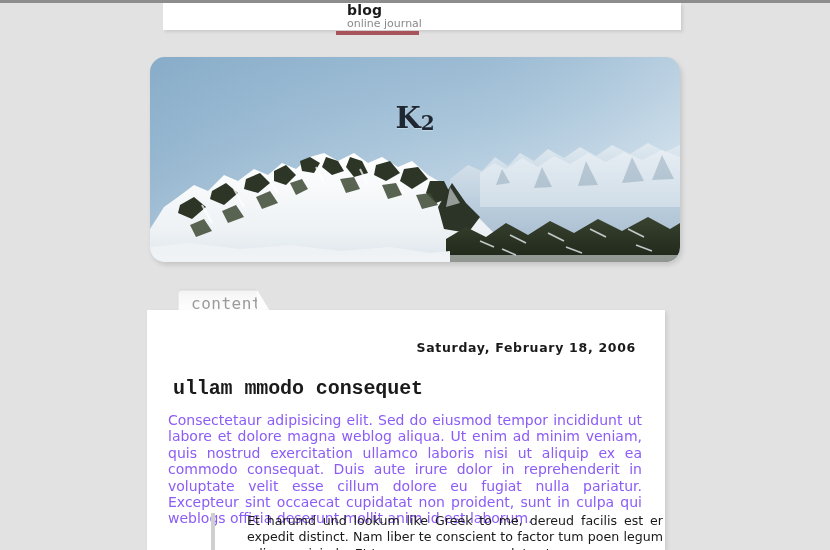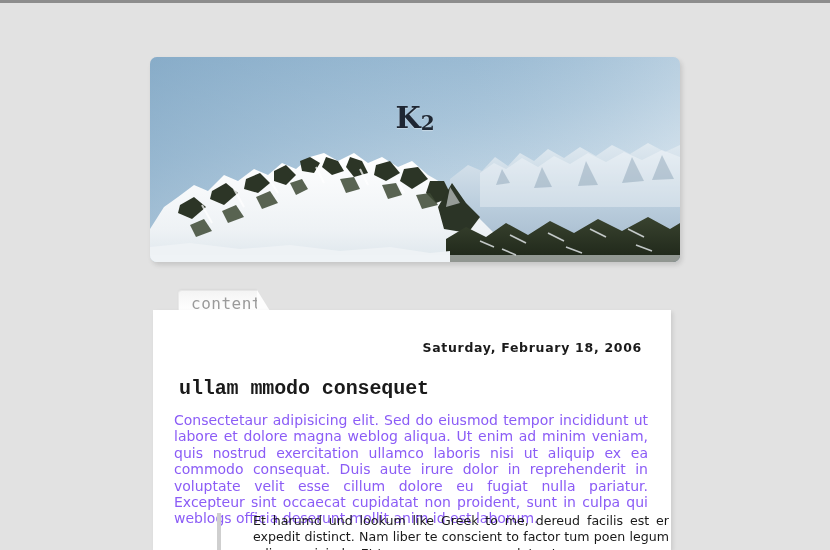--- a/index.html
+++ b/index.html
@@ -67,21 +67,21 @@
     height: 4px;
     background: #a8525a;
   }
   
   .banner {
     position: absolute;
     left: 150px;
     top: 57px;
     width: 530px;
     height: 205px;
-    border-radius: 7px;
+    border-radius: 15px;
     overflow: hidden;
     box-shadow: 2px 3px 5px rgba(0,0,0,0.13);
   }
   .banner svg { display: block; }
   .banner-title {
     position: absolute;
     left: 0;
     top: 44px;
     width: 530px;
     text-align: center;
@@ -125,21 +125,21 @@
     left: 12px;
     top: 3px;
     font-family: "DejaVu Sans Mono", monospace;
     font-size: 16px;
     color: #9a9a9a;
     letter-spacing: 0.5px;
   }
   
   .content-panel {
     position: absolute;
-    left: 153px;
+    left: 147px;
     top: 310px;
     width: 518px;
     height: 240px;
     background: #ffffff;
     box-shadow: 2px 2px 4px rgba(0,0,0,0.10);
     overflow: hidden;
   }
   .post-date {
     position: absolute;
     right: 29px;
@@ -186,20 +186,25 @@
     box-sizing: border-box;
   }
 </style>
 </head>
 <body>
 
 <div class="page">
 
   <div class="top-rule"></div>
 
+  <div class="header-block">
+    <div class="site-title">blog</div>
+    <div class="site-sub">online journal</div>
+    <div class="title-underline"></div>
+  </div>
 
   <div class="banner">
     <svg width="530" height="205" viewBox="0 0 530 205">
       <defs>
         <linearGradient id="sky" x1="0" y1="0" x2="0.35" y2="1">
           <stop offset="0%" stop-color="#8fb2cd"></stop>
           <stop offset="45%" stop-color="#a9c5da"></stop>
           <stop offset="100%" stop-color="#d4e2ec"></stop>
         </linearGradient>
         <linearGradient id="skyh" x1="0" y1="0" x2="1" y2="0">

